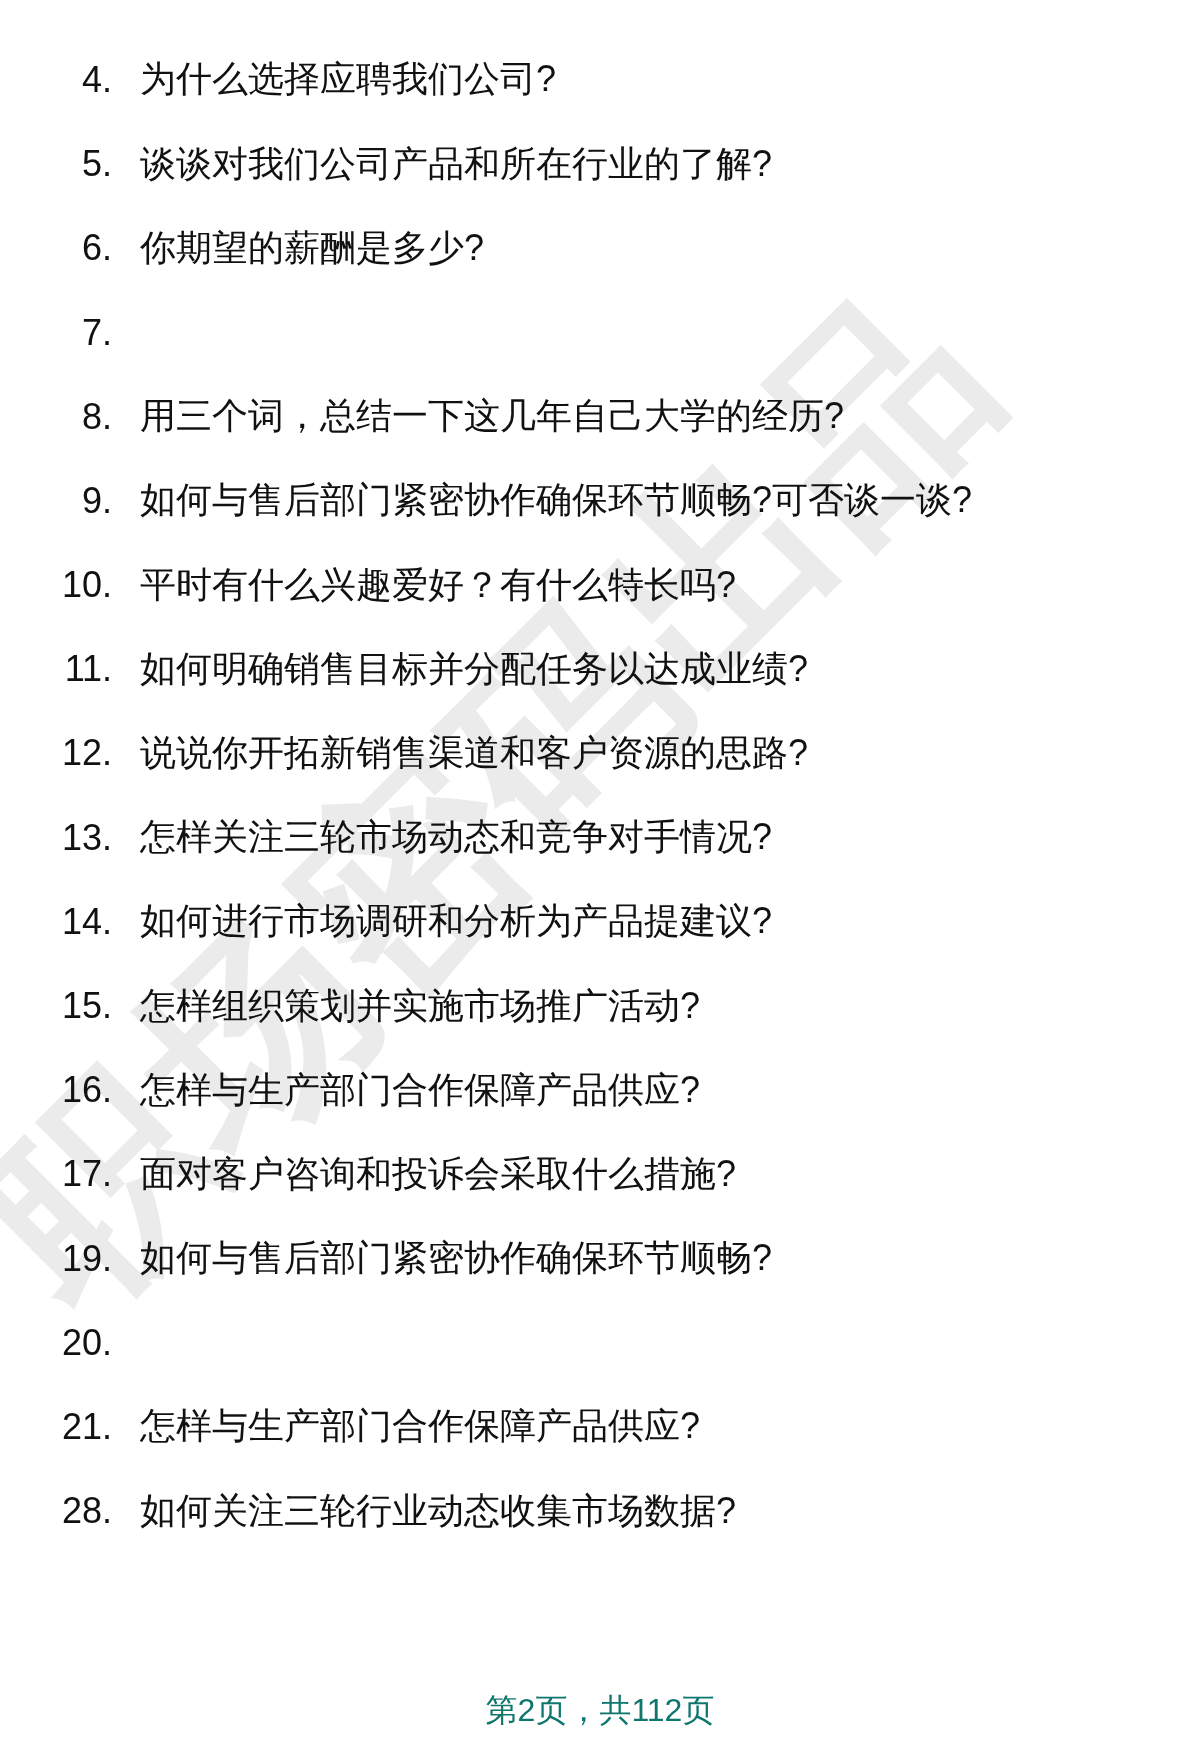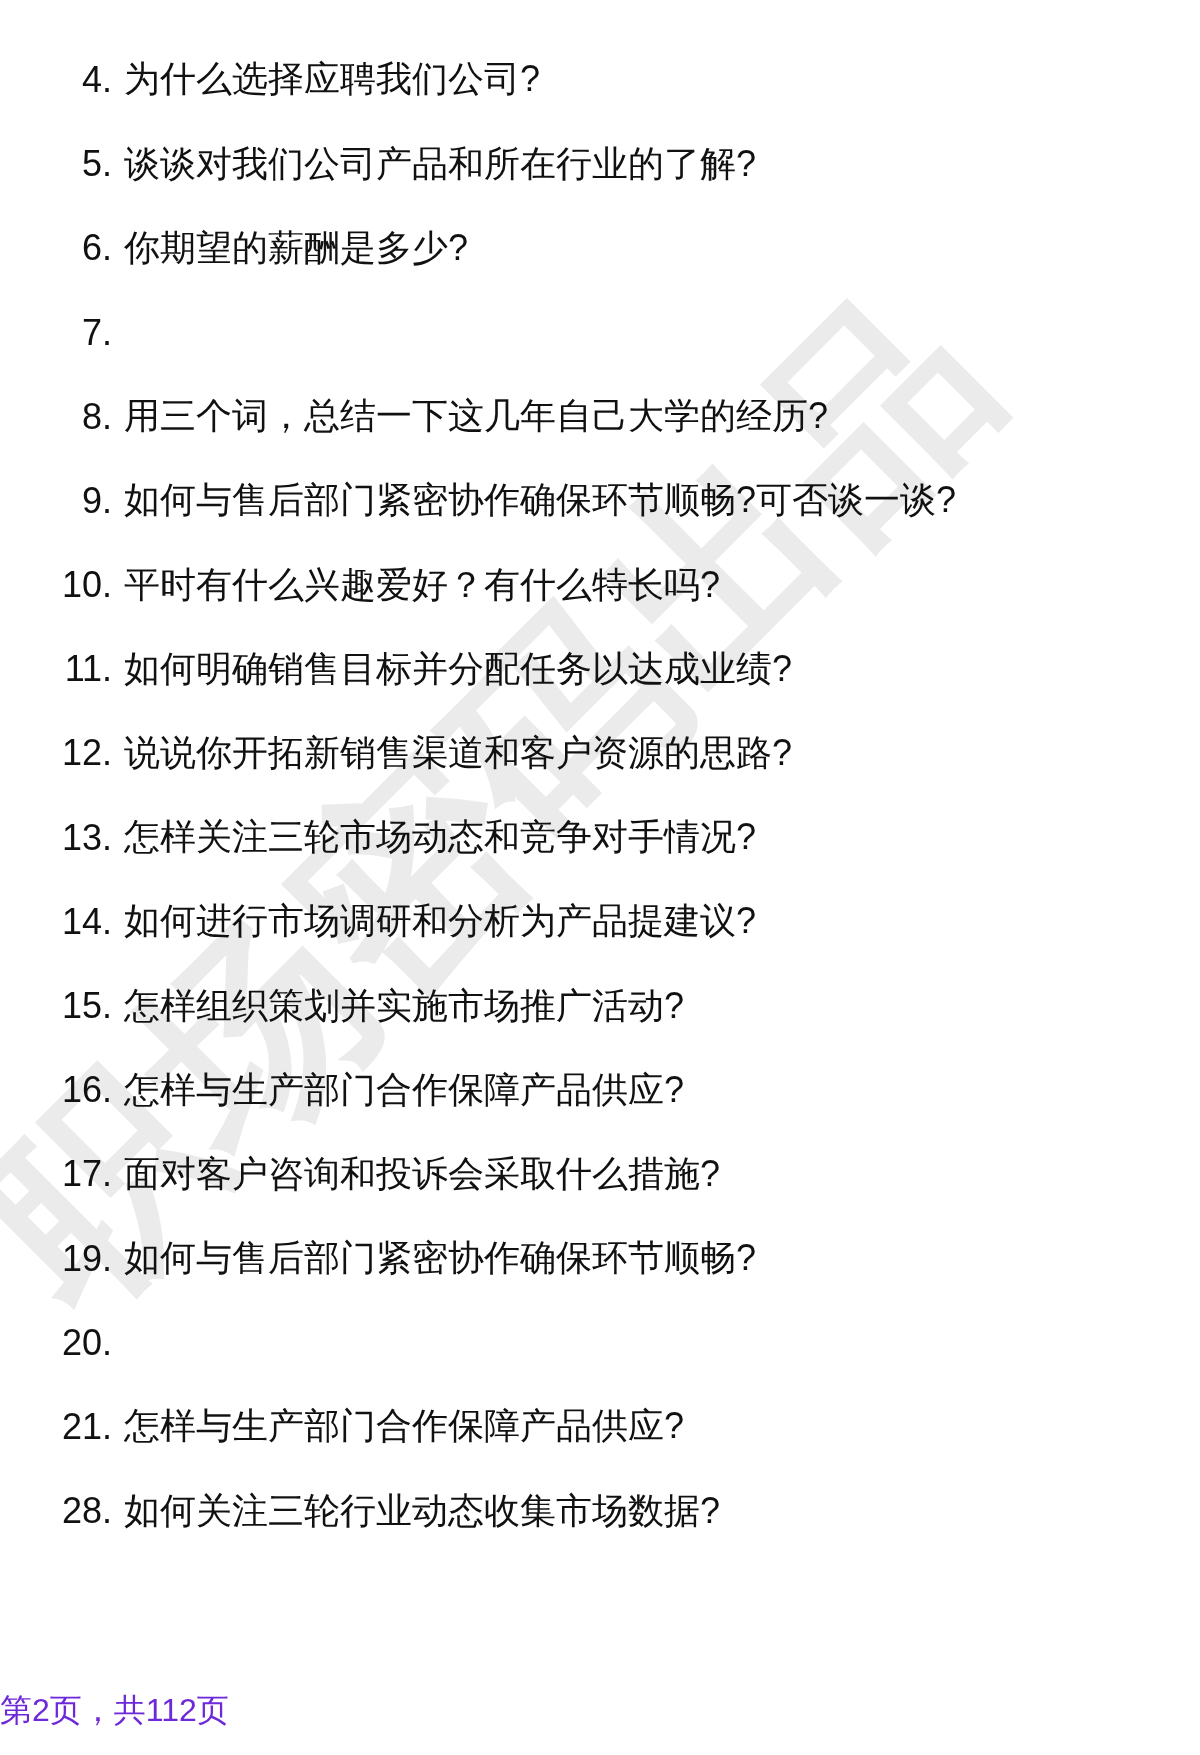--- a/index.html
+++ b/index.html
@@ -48,30 +48,31 @@
     display: flex;
     align-items: center;
     font-size: 36px;
     color: #111111;
   }
   .q-num {
     flex: 0 0 112px;
     text-align: right;
   }
   .q-text {
-    margin-left: 12px;
+    margin-left: 28px;
     white-space: nowrap;
   }
   .footer {
     position: absolute;
     left: 0;
     right: 0;
     top: 1689px;
+    text-align: center;
     font-size: 32px;
-    color: #6d28d9;
+    color: #0f766e;
     z-index: 1;
   }
 </style>
 </head>
 <body style="background: rgb(255, 255, 255);">
 
 <div class="page">
   <div class="watermark" style="color: rgb(235, 235, 235);">职场密码出品</div>
 
   <ol class="question-list">

